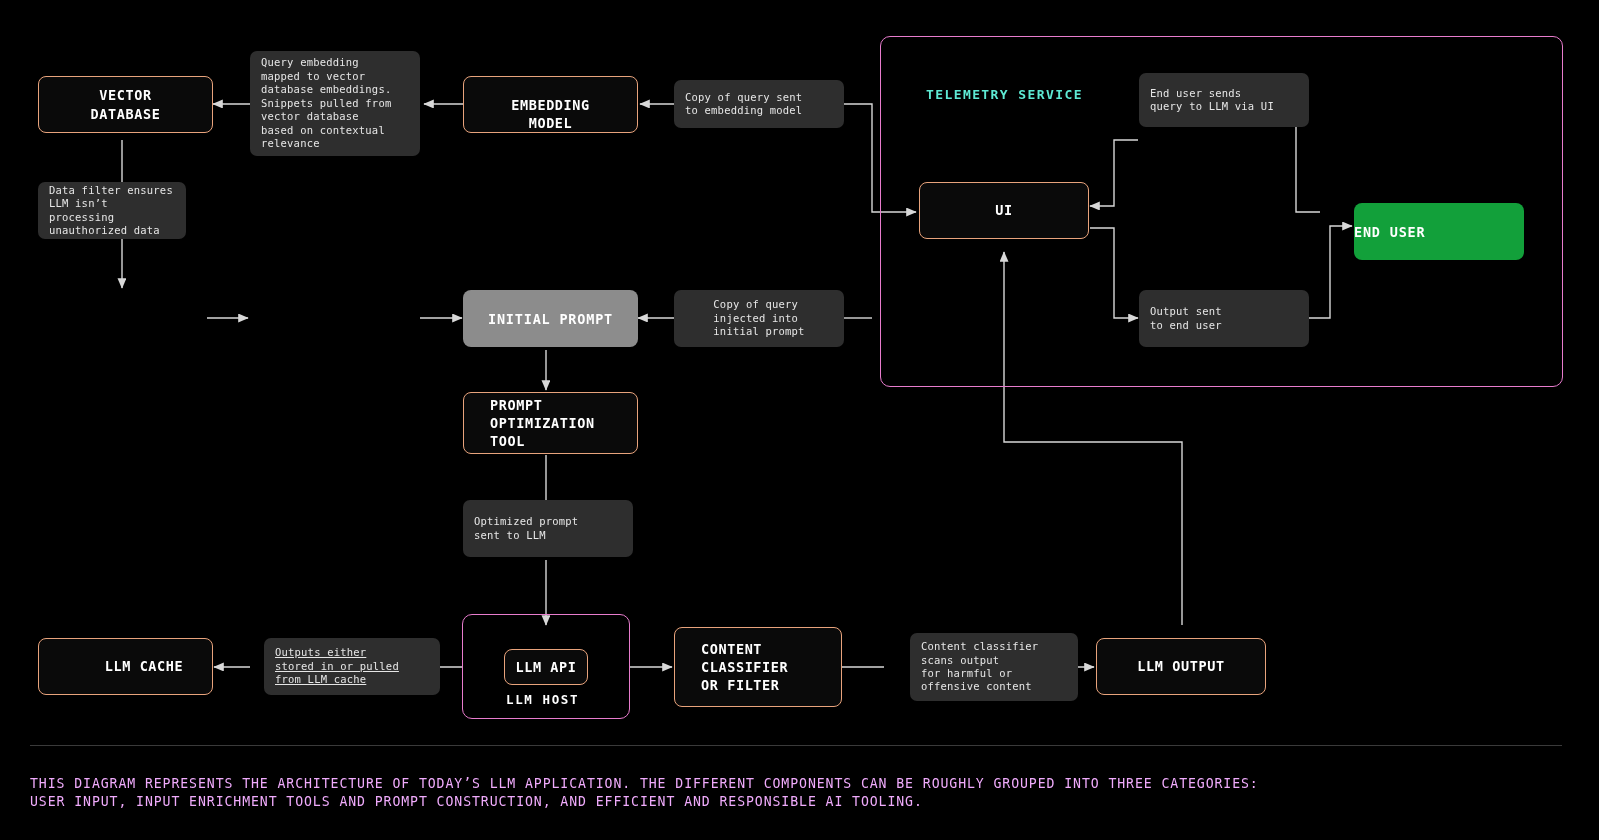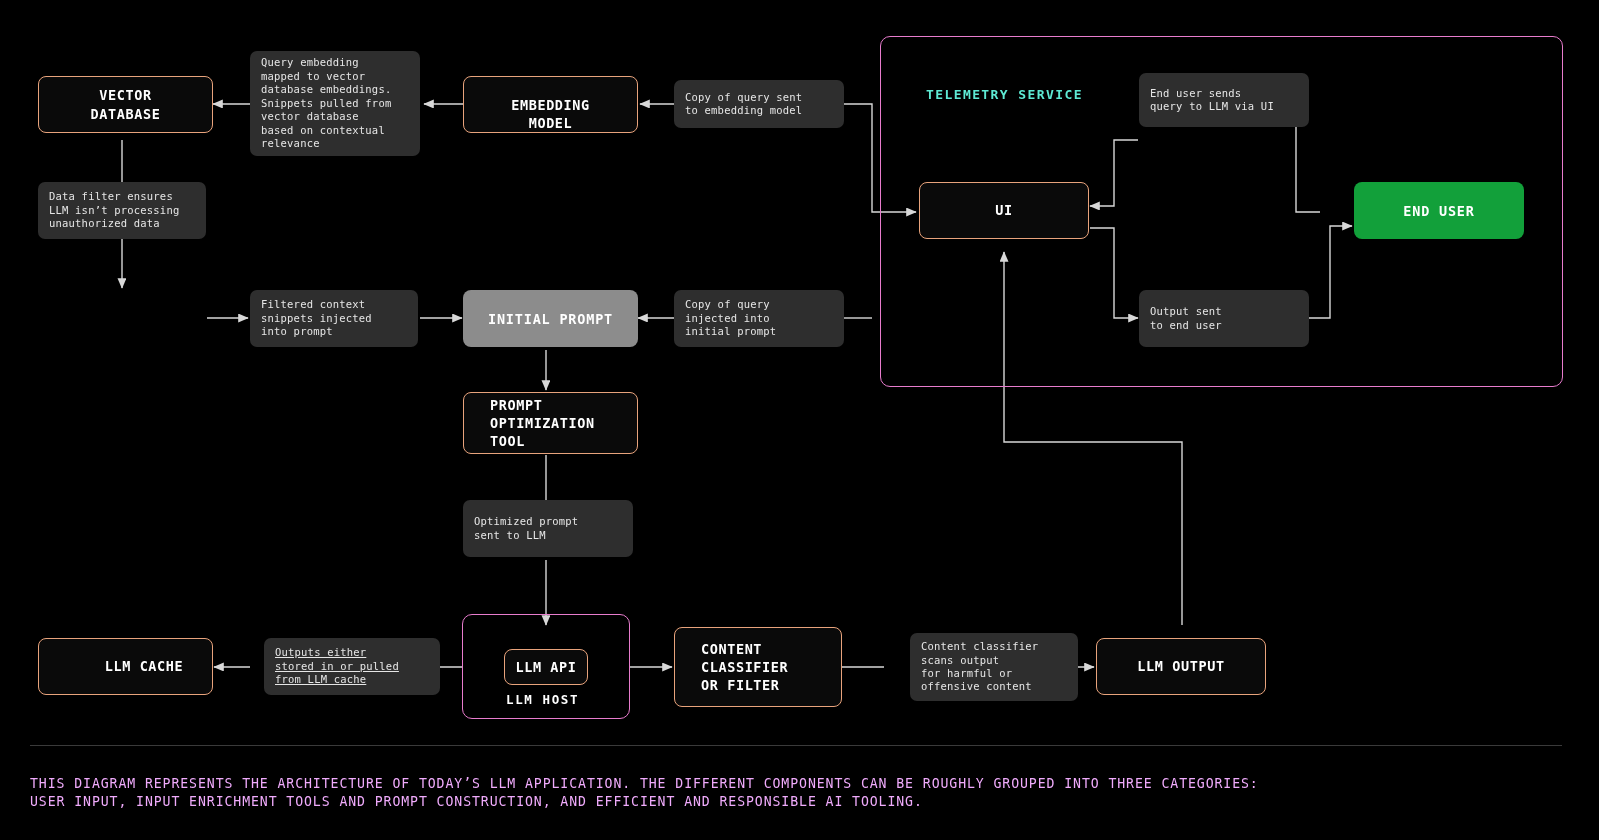--- a/index.html
+++ b/index.html
@@ -66,22 +66,22 @@
     justify-content: center;
     text-align: center;
   }
   .green-node {
     background: #12a03a;
     color: #ffffff;
     border-radius: 8px;
     font-size: 13.5px;
     font-weight: bold;
     letter-spacing: 0.8px;
-    justify-content: center;
     text-align: center;
+    margin-top: 21px;
   }
   .group-box {
     position: absolute;
     box-sizing: border-box;
     border: 1.5px solid #e87ccd;
     border-radius: 10px;
     background: transparent;
   }
   .group-title {
     position: absolute;
@@ -229,33 +229,28 @@
 vector database
 based on contextual
 relevance</span>
   </div>
 
   <div class="node note" style="left:674px; top:80px; width:170px; height:48px;">
     <span>Copy of query sent
 to embedding model</span>
   </div>
 
-  <div class="node note" style="left:38px; top:182px; width:168px; height:57px;">
+  <div class="node note" style="left:38px; top:182px; width:148px; height:57px;">
     <span>Data filter ensures
 LLM isn’t processing
 unauthorized data</span>
   </div>
 
-  <div class="node note" style="left:250px; top:290px; width:168px; height:57px;">
-    <span>Filtered context
-snippets injected
-into prompt</span>
-  </div>
-
-  <div class="node note" style="left:674px; top:290px; width:170px; height:57px;">
+
+  <div class="node note" style="left:674px; top:290px; width:170px; height:57px;justify-content:center;">
     <span>Copy of query
 injected into
 initial prompt</span>
   </div>
 
   <div class="node note" style="left:1139px; top:73px; width:170px; height:54px;">
     <span>End user sends
 query to LLM via UI</span>
   </div>
 

